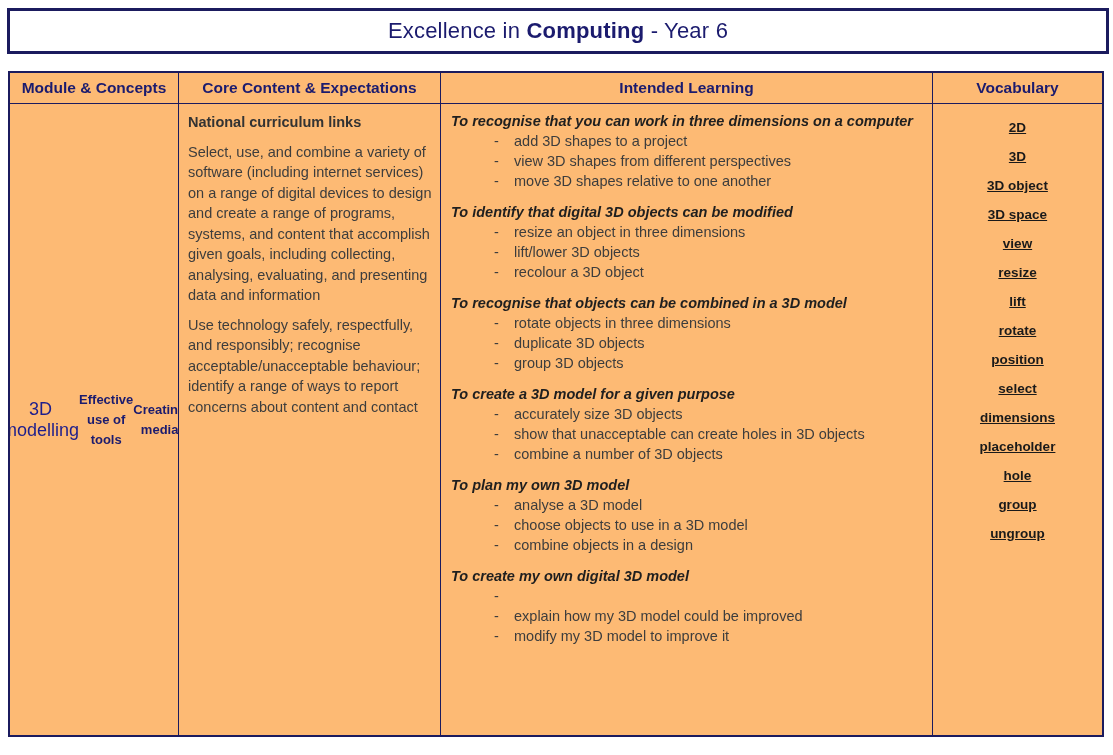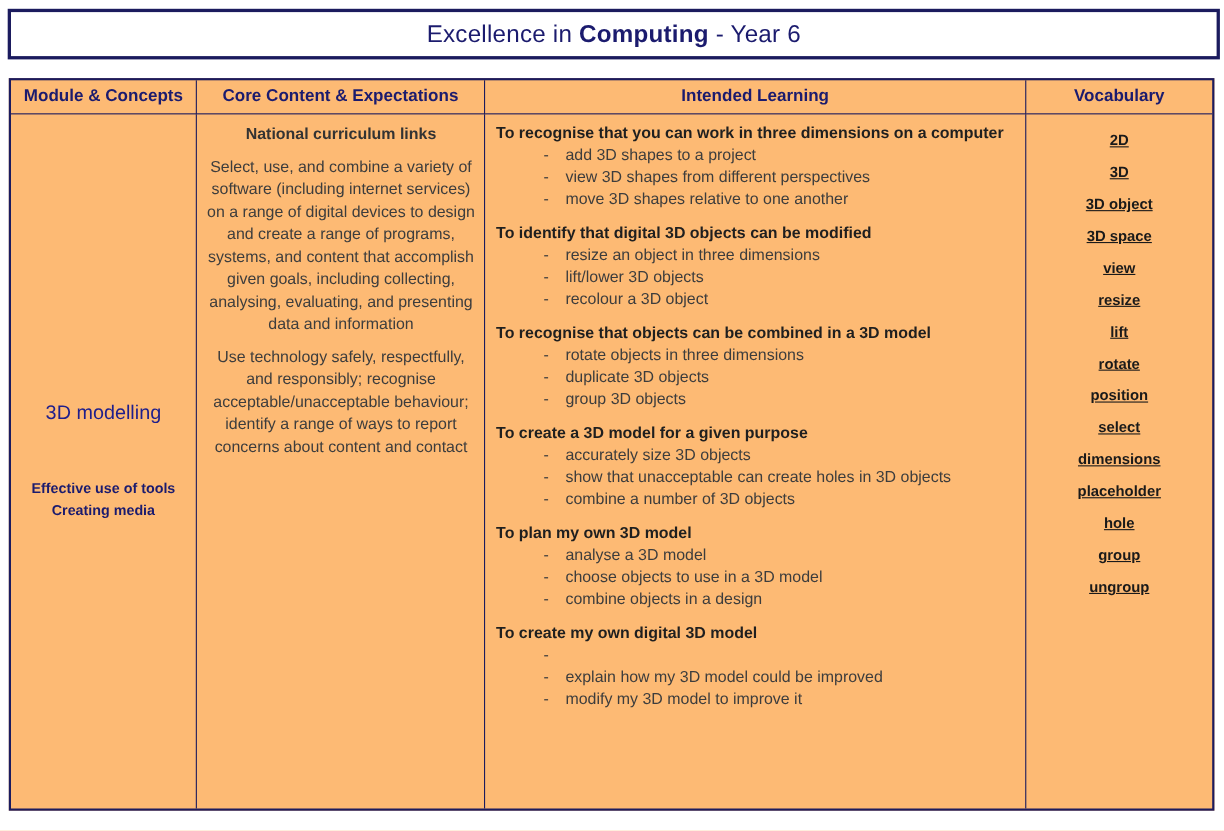--- a/index.html
+++ b/index.html
@@ -36,36 +36,36 @@
   }
   .cell.last{border-right:none;}
   .hcell{
     border-bottom:1.5px solid #1b1b5e;
     display:flex;align-items:center;justify-content:center;
     font-weight:bold;font-size:15.5px;color:#1b1b6e;
   }
 
   
   .module-cell{
-    display:flex;flex-direction:column;align-items:center;justify-content:center;
+    display:flex;flex-direction:row;align-items:center;justify-content:center;
     text-align:center;padding:0 0;
   }
   .module-title{font-size:18px;color:#1e1e8c;}
   .module-spacer{height:48px;}
   .concept{font-size:13px;font-weight:bold;color:#1b1b6e;line-height:20px;}
 
   
-  .core-cell{padding:8px 8px 0 9px;color:#3d3d3d;font-size:14.5px;line-height:20.5px;text-align:center;}
+  .core-cell{padding:8px 8px 0 9px;color:#3d3d3d;font-size:14.5px;line-height:20.5px;}
   .core-heading{font-weight:bold;color:#333333;margin-bottom:9px;}
   .core-para{margin:0 0 9px 0;}
 
   
   .learning-cell{padding:7px 6px 0 10px;font-size:14.5px;color:#3d3d3d;}
   .section{margin-bottom:11px;}
-  .sec-title{font-weight:bold;color:#1f1f1f;line-height:20px;}
+  .sec-title{font-weight:bold;color:#1f1f1f;line-height:20px;font-style:italic;}
   .li{display:flex;padding-left:43px;line-height:20px;}
   .li .dash{width:20px;flex:0 0 20px;}
 
   
   .vocab-cell{padding-top:9px;text-align:center;}
   .vocab-item{
     font-weight:bold;color:#1a1a1a;font-size:13.5px;line-height:29px;text-decoration:underline;
   }
 </style>
 </head>

